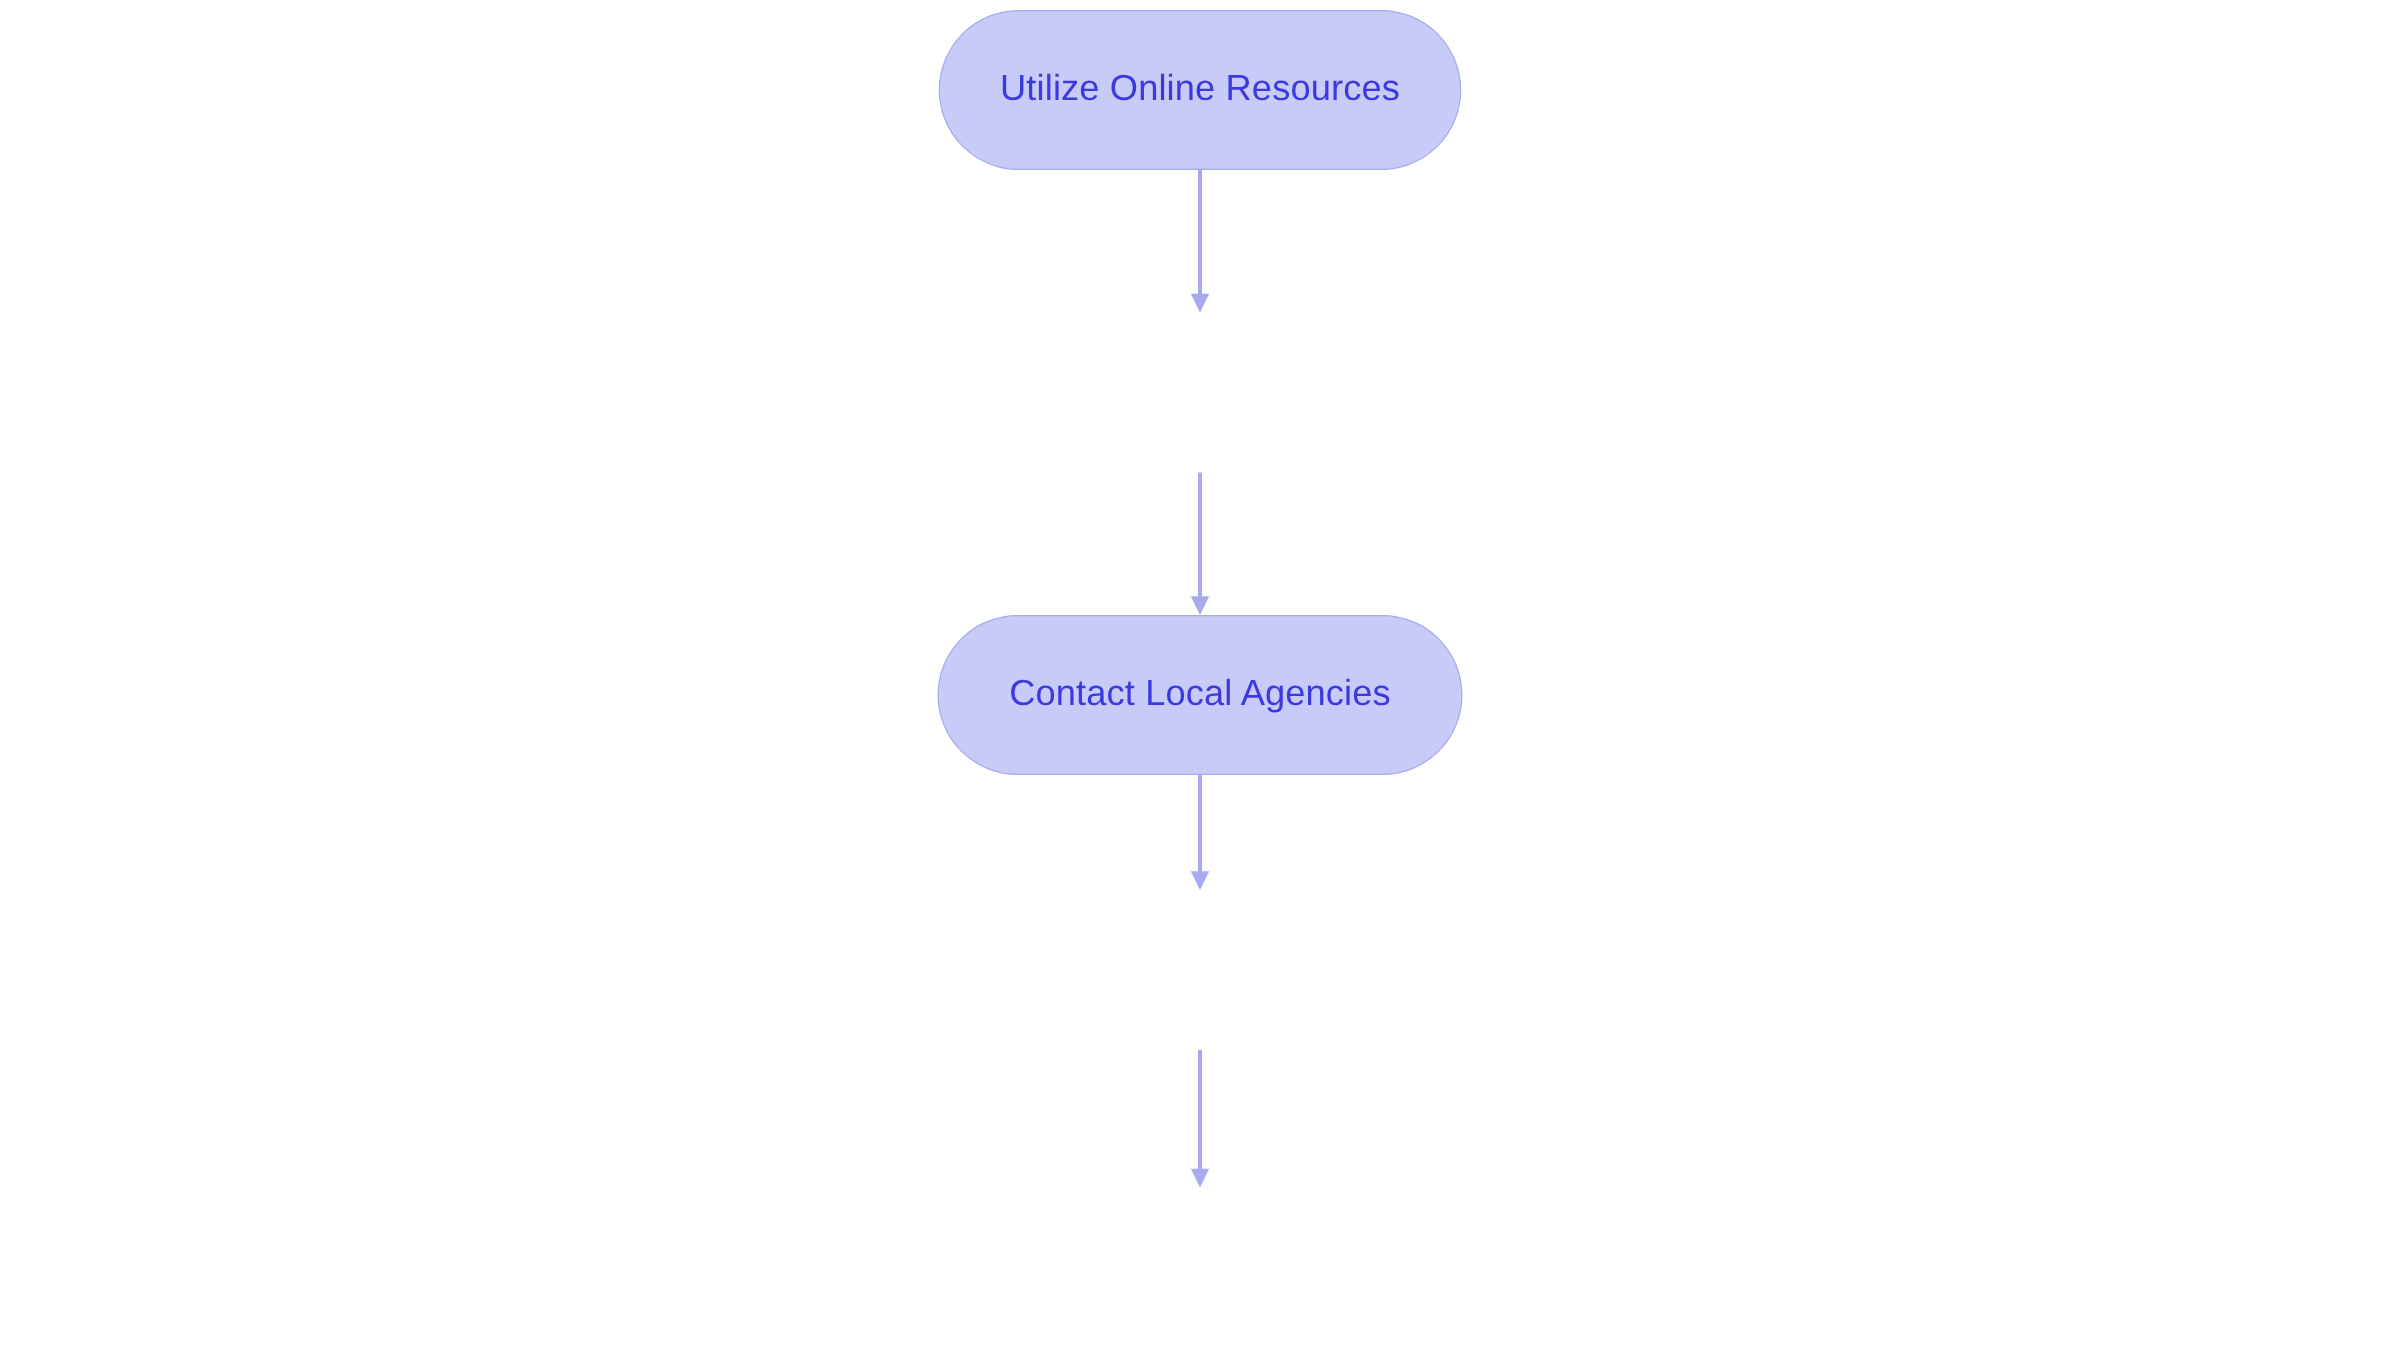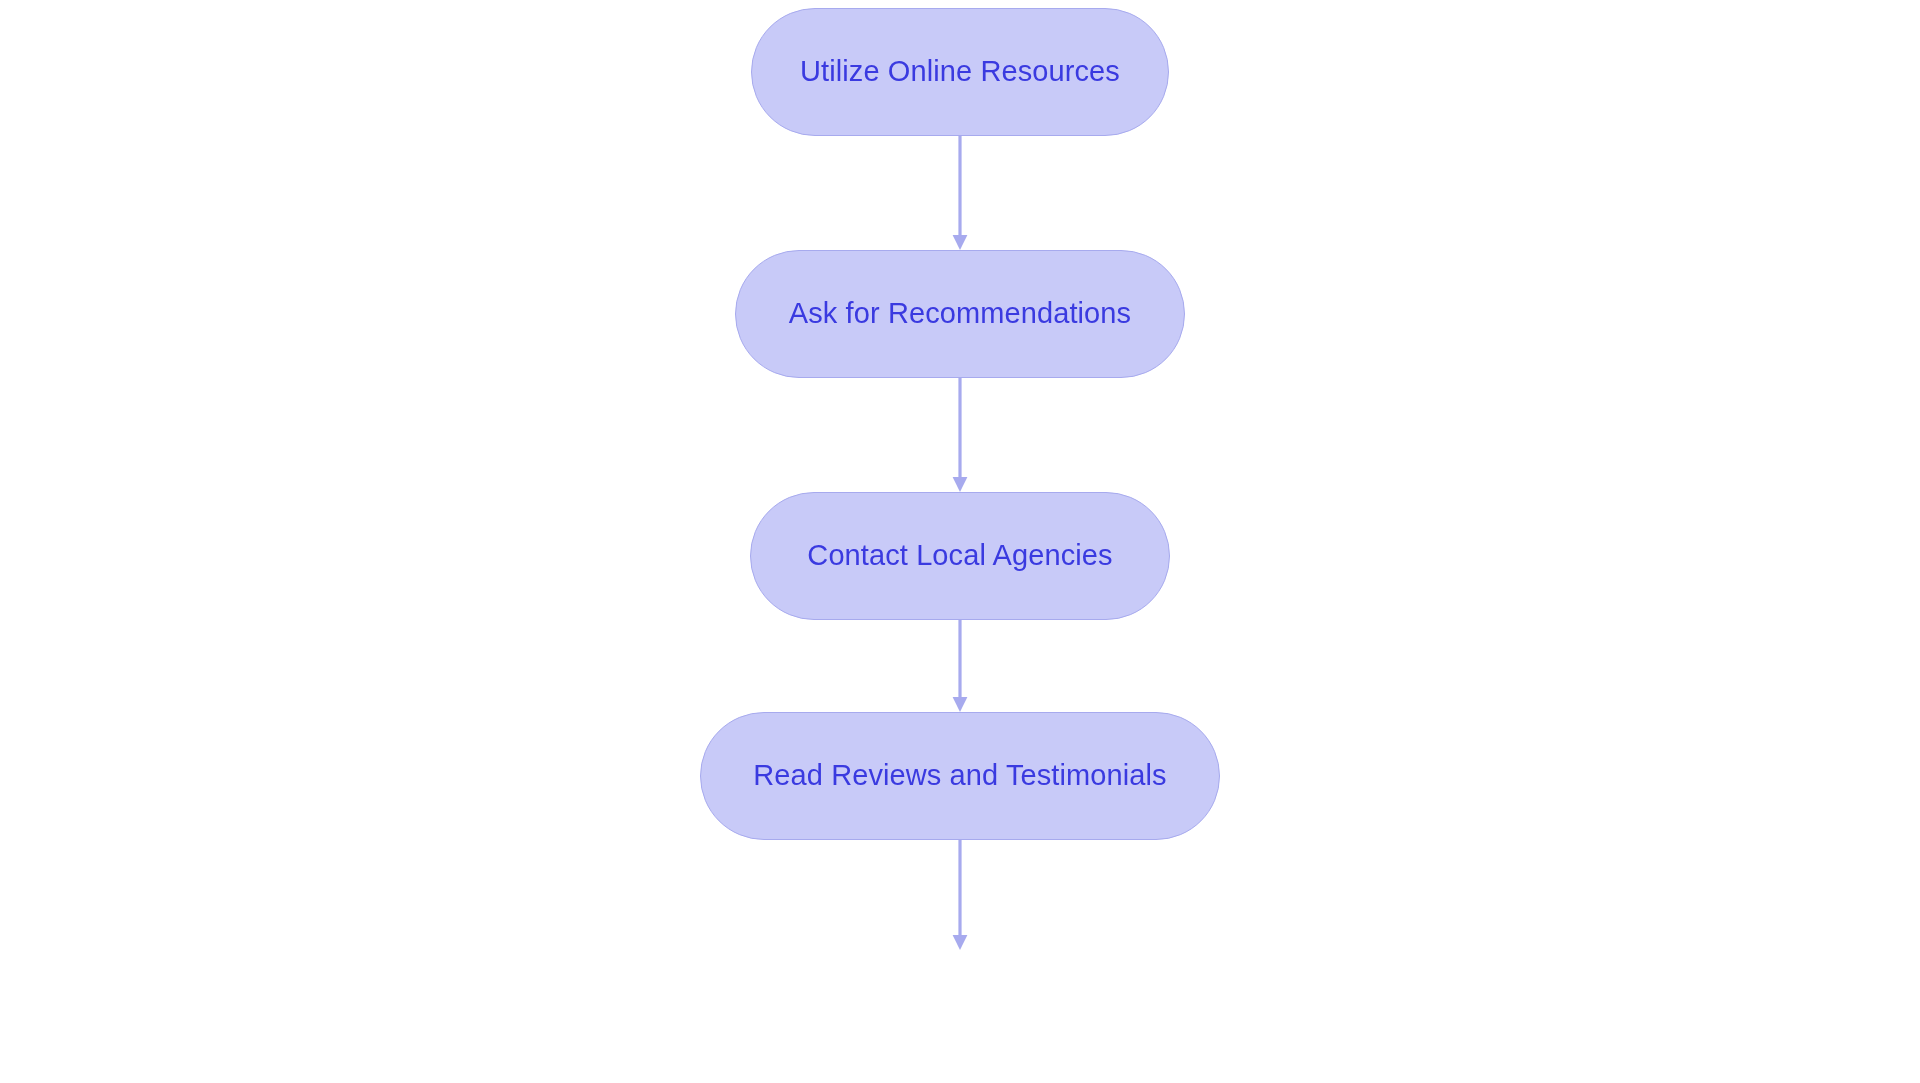--- a/index.html
+++ b/index.html
@@ -82,45 +82,39 @@
     <span class="flow-node-label">Utilize Online Resources</span>
   </div>
 
   <div class="flow-edge" id="edge-0">
     <svg class="edge-svg" width="20" height="114" viewBox="0 0 20 114">
       <line x1="10" y1="0" x2="10" y2="100" stroke="#a7aaee" stroke-width="3.2"></line>
       <polygon points="2.6,99 17.4,99 10,114" fill="#a7aaee"></polygon>
     </svg>
   </div>
 
-  <div class="flow-node" id="node-1">
-    <span class="flow-node-label">Ask for Recommendations</span>
-  </div>
 
   <div class="flow-edge" id="edge-1">
     <svg class="edge-svg" width="20" height="114" viewBox="0 0 20 114">
       <line x1="10" y1="0" x2="10" y2="100" stroke="#a7aaee" stroke-width="3.2"></line>
       <polygon points="2.6,99 17.4,99 10,114" fill="#a7aaee"></polygon>
     </svg>
   </div>
 
   <div class="flow-node" id="node-2">
     <span class="flow-node-label">Contact Local Agencies</span>
   </div>
 
   <div class="flow-edge" id="edge-2">
     <svg class="edge-svg" width="20" height="92" viewBox="0 0 20 92">
       <line x1="10" y1="0" x2="10" y2="78" stroke="#a7aaee" stroke-width="3.2"></line>
       <polygon points="2.6,77 17.4,77 10,92" fill="#a7aaee"></polygon>
     </svg>
   </div>
 
-  <div class="flow-node" id="node-3">
-    <span class="flow-node-label">Read Reviews and Testimonials</span>
-  </div>
 
   <div class="flow-edge" id="edge-3">
     <svg class="edge-svg" width="20" height="110" viewBox="0 0 20 110">
       <line x1="10" y1="0" x2="10" y2="96" stroke="#a7aaee" stroke-width="3.2"></line>
       <polygon points="2.6,95 17.4,95 10,110" fill="#a7aaee"></polygon>
     </svg>
   </div>
 
 
 </div>

